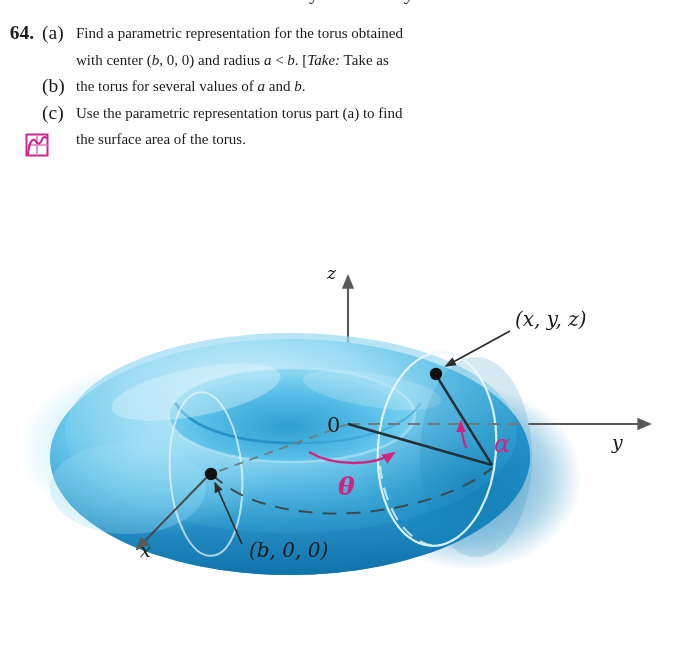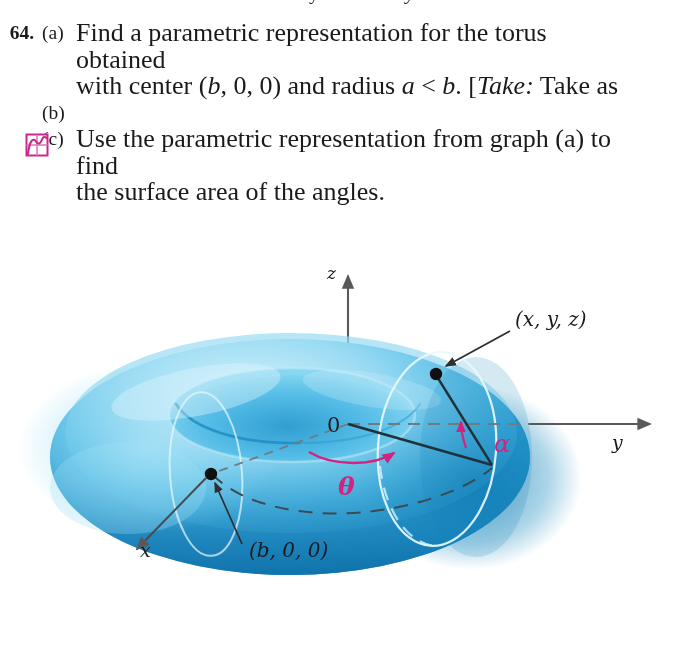--- a/index.html
+++ b/index.html
@@ -63,21 +63,21 @@
     display: flex;
     align-items: flex-start;
   }
   .part-letter {
     width: 34px;
     min-width: 34px;
     font-size: 19.5px;
     line-height: 26.5px;
   }
   .part-body {
-    font-size: 26px;
+    font-size: 15px;
     line-height: 26.5px;
     max-width: 546px;
   }
   .part-body i { font-style: italic; }
 
   
   .tool-icon {
     position: absolute;
     left: 24px;
     top: 132px;
@@ -112,28 +112,29 @@
         <div class="part-letter">(a)</div>
         <div class="part-body">
           <div>Find a parametric representation for the torus obtained</div>
           <div>with center (<i>b</i>, 0, 0) and radius <i>a</i> &lt; <i>b</i>. [<i>Take:</i> Take as</div>
         </div>
       </div>
 
       <div class="part">
         <div class="part-letter">(b)</div>
         <div class="part-body">
+          <div>the torus for several values of <i>a</i> and <i>b</i>.</div>
         </div>
       </div>
 
       <div class="part">
         <div class="part-letter">(c)</div>
         <div class="part-body">
-          <div>Use the parametric representation from graph (a) to find</div>
-          <div>the surface area of the angles.</div>
+          <div>Use the parametric representation torus part (a) to find</div>
+          <div>the surface area of the torus.</div>
         </div>
       </div>
 
     </div>
   </div>
 </div>
 
 <div class="tool-icon">
   <svg width="26" height="26" viewBox="0 0 26 26" aria-hidden="true">
     <rect x="2.5" y="2.5" width="21" height="21" fill="#ffffff" stroke="#C9268F" stroke-width="2"></rect>

